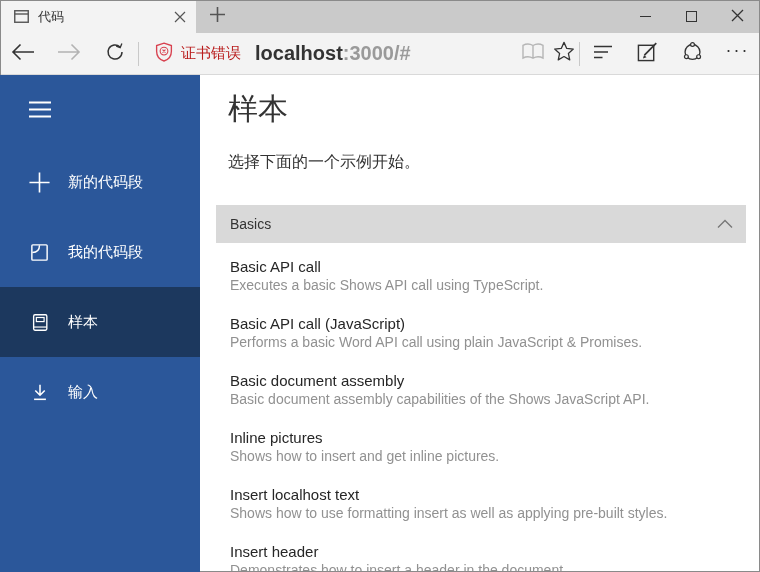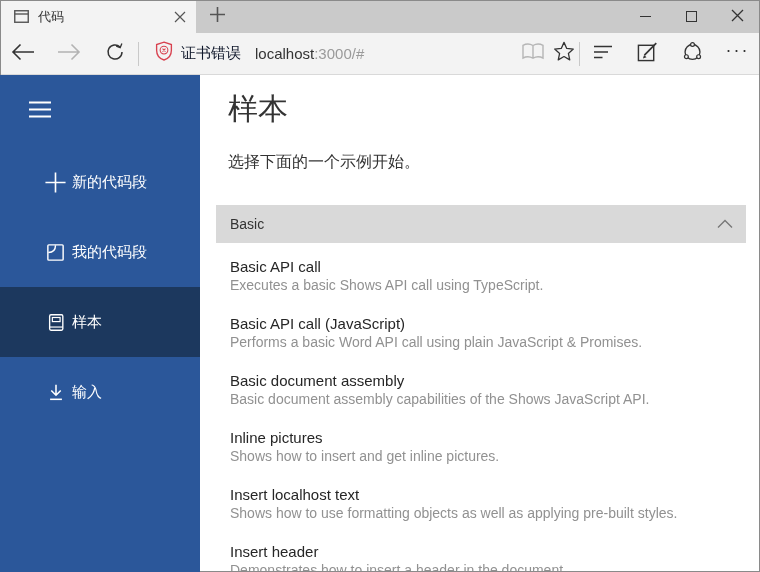--- a/index.html
+++ b/index.html
@@ -19,36 +19,36 @@
   .win-btn{width:46px;display:flex;align-items:center;justify-content:center;}
   .min-glyph{width:11px;height:1px;background:#333;display:block;}
   .max-glyph{width:9px;height:9px;border:1px solid #333;display:block;}
 
   
   .addressbar{height:42px;background:#f3f3f3;border-bottom:1px solid #d9d9d9;
               display:flex;align-items:center;box-sizing:border-box;}
   .nav-btn{width:46px;height:100%;display:flex;align-items:center;justify-content:center;}
   .vsep{width:1px;height:24px;background:#c9c9c9;}
   .cert{display:flex;align-items:center;gap:8px;margin:0 14px 0 16px;
-        color:#0f172a;font-size:15px;white-space:nowrap;font-family:Liberation Mono, monospace;}
-  .url{font-size:15px;color:#333;white-space:nowrap;}
+        color:#b91c1c;font-size:15px;white-space:nowrap;}
+  .url{font-size:20px;color:#333;white-space:nowrap;font-weight:bold;}
   .url .dim{color:#9a9a9a;}
   .spacer{flex:1;}
   .tool-btn{height:100%;display:flex;align-items:center;justify-content:center;}
   .tool-btn.narrow{width:31px;}
   .tool-btn.wide{width:45px;}
   .dots{font-size:18px;color:#333;letter-spacing:2px;padding-bottom:6px;}
 
   
   .app{display:flex;height:497px;}
   .sidebar{width:200px;background:#2b579a;position:relative;flex-shrink:0;}
   .hamburger{position:absolute;top:26px;left:28px;cursor:pointer;}
   .nav{position:absolute;top:72px;left:0;right:0;}
-  .nav-item{height:70px;display:flex;align-items:center;padding-left:44px;
-            gap:5px;color:#fff;font-size:15px;cursor:pointer;}
+  .nav-item{height:70px;display:flex;align-items:center;padding-left:28px;
+            gap:17px;color:#fff;font-size:15px;cursor:pointer;}
   .nav-item.active{background:#1c385e;}
   .nav-ic{width:23px;display:flex;justify-content:center;}
 
   .main{flex:1;background:#fff;overflow:hidden;}
   .page-title{margin:16px 0 0 28px;font-size:30px;line-height:36px;
               font-weight:400;color:#333;}
   .subtitle{margin:26px 0 0 28px;font-size:16px;line-height:18px;color:#333;}
   .section-col{margin:34px 14px 0 16px;}
   .section-header{height:38px;background:#d9d9d9;display:flex;align-items:center;
                   justify-content:space-between;padding:0 12px 0 14px;
@@ -235,21 +235,21 @@
         </div>
       </nav>
     </aside>
 
     <main class="main">
       <h1 class="page-title">样本</h1>
       <p class="subtitle">选择下面的一个示例开始。</p>
 
       <div class="section-col">
         <div class="section-header">
-          <span>Basic</span>
+          <span>Basics</span>
           <span>
             <svg width="18" height="10" viewBox="0 0 18 10">
                 <path d="M2 8.5 L9 1.5 L16 8.5" fill="none" stroke="#777" stroke-width="1.4"></path>
               </svg>
           </span>
         </div>
 
         <div class="samples">
           <div class="sample">
             <div class="sample-title">Basic API call</div>
@@ -262,21 +262,21 @@
           <div class="sample">
             <div class="sample-title">Basic document assembly</div>
             <div class="sample-desc">Basic document assembly capabilities of the Shows JavaScript API.</div>
           </div>
           <div class="sample">
             <div class="sample-title">Inline pictures</div>
             <div class="sample-desc">Shows how to insert and get inline pictures.</div>
           </div>
           <div class="sample">
             <div class="sample-title">Insert localhost text</div>
-            <div class="sample-desc">Shows how to use formatting objects as well as applying pre-built styles.</div>
+            <div class="sample-desc">Shows how to use formatting insert as well as applying pre-built styles.</div>
           </div>
           <div class="sample">
             <div class="sample-title">Insert header</div>
             <div class="sample-desc">Demonstrates how to insert a header in the document.</div>
           </div>
         </div>
       </div>
     </main>
   </div>
 </div>

